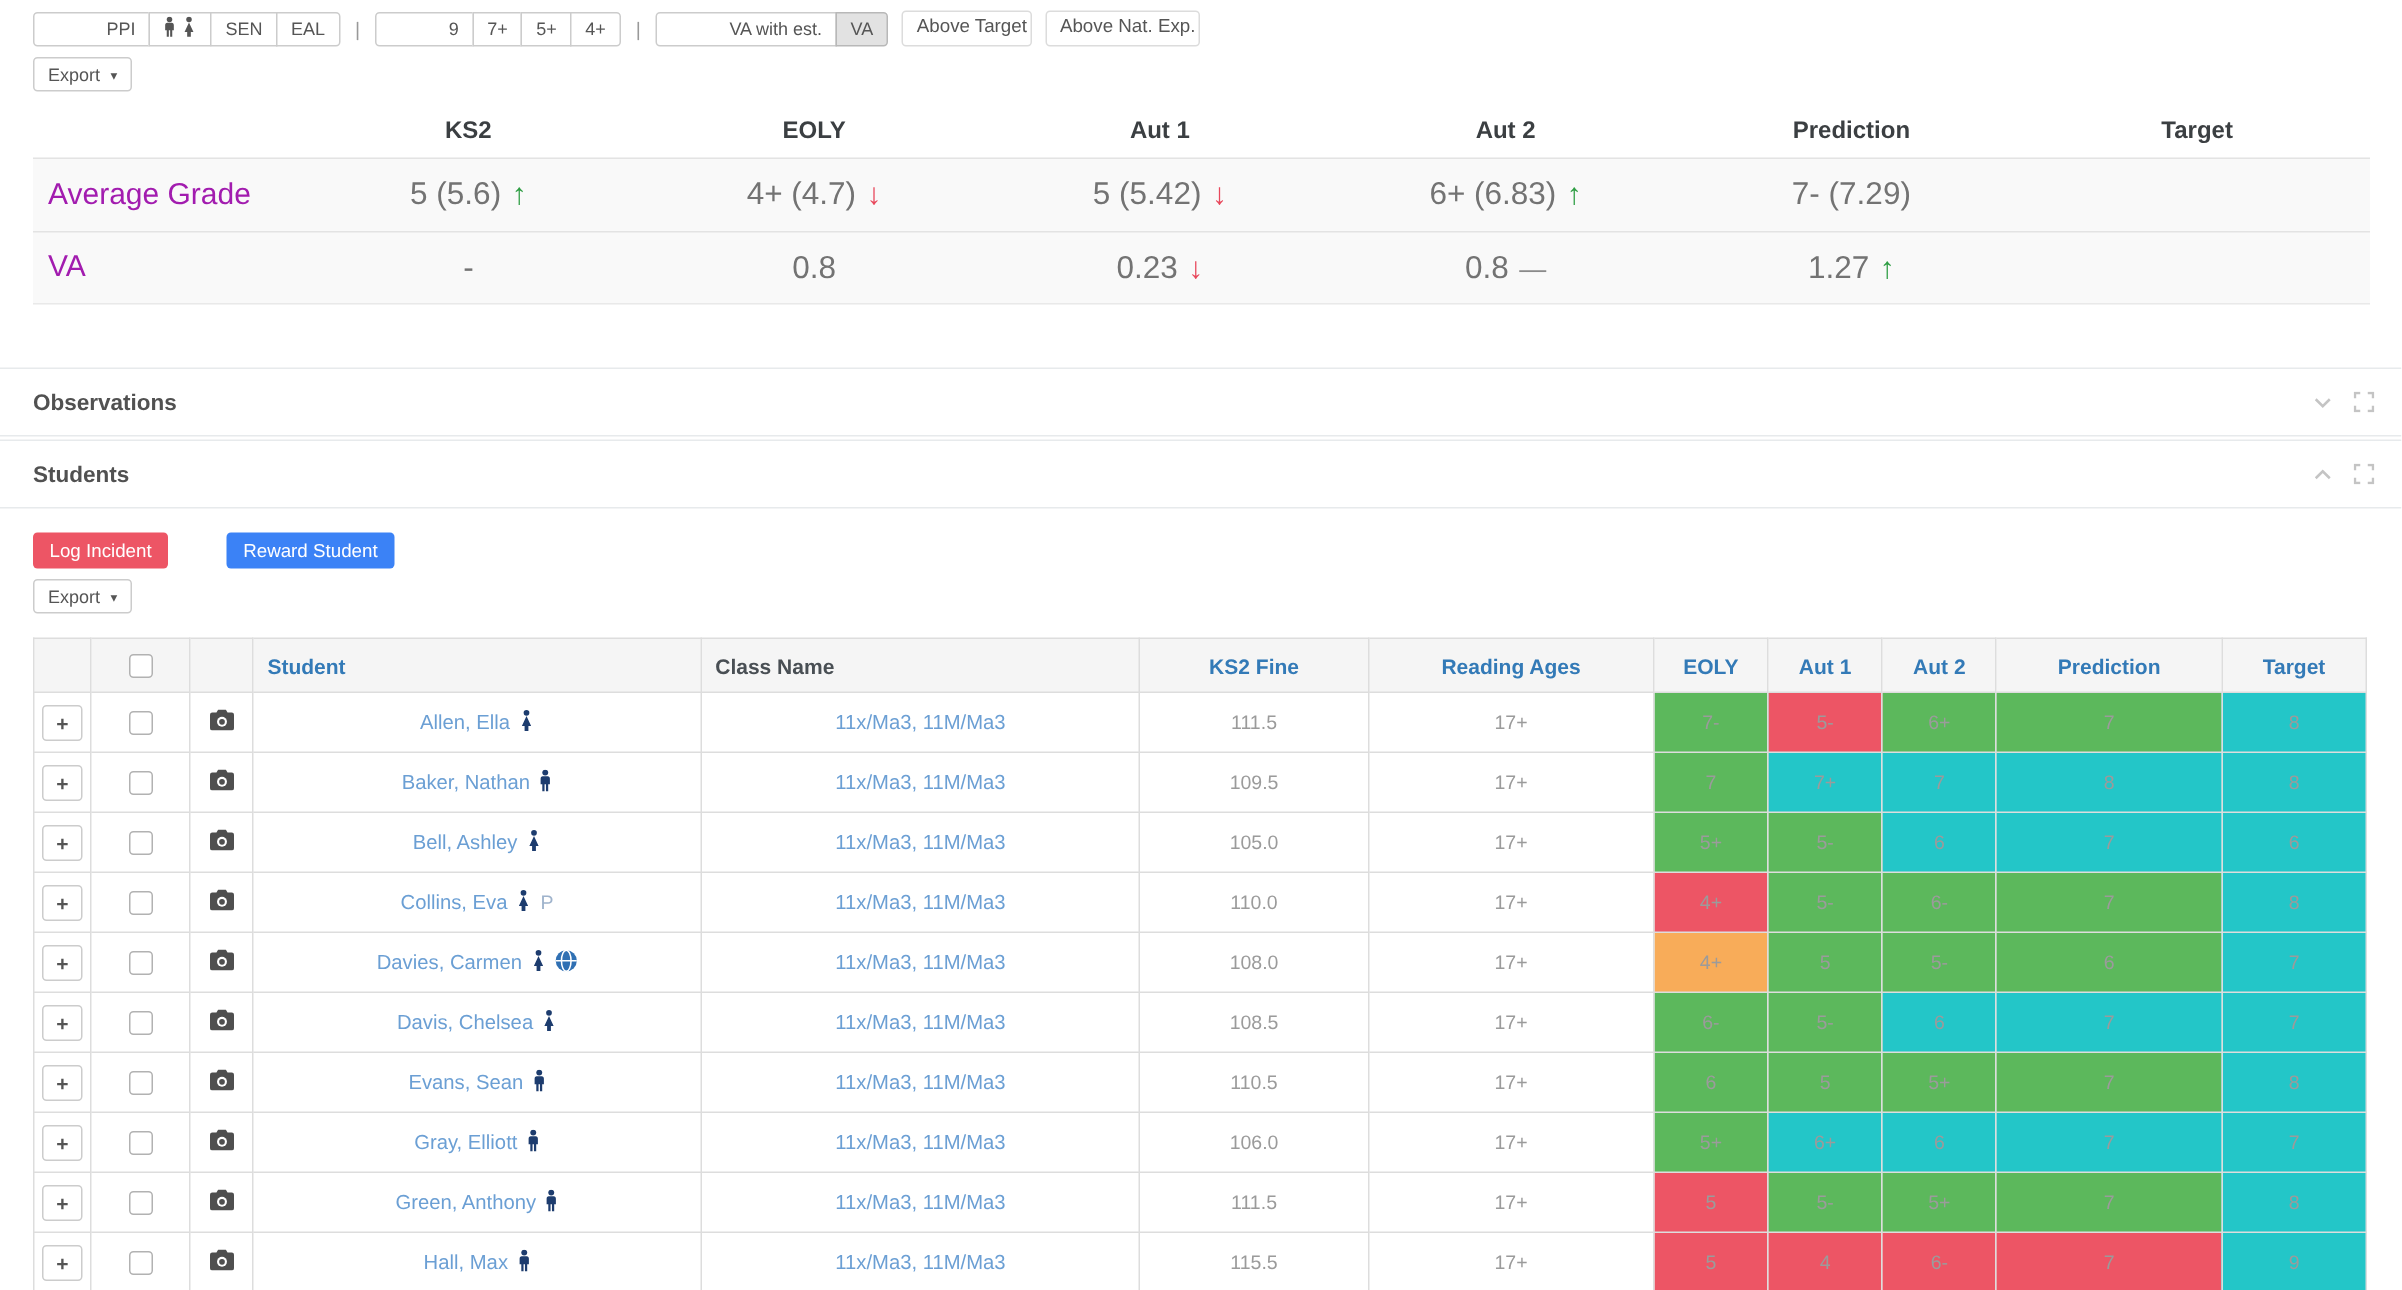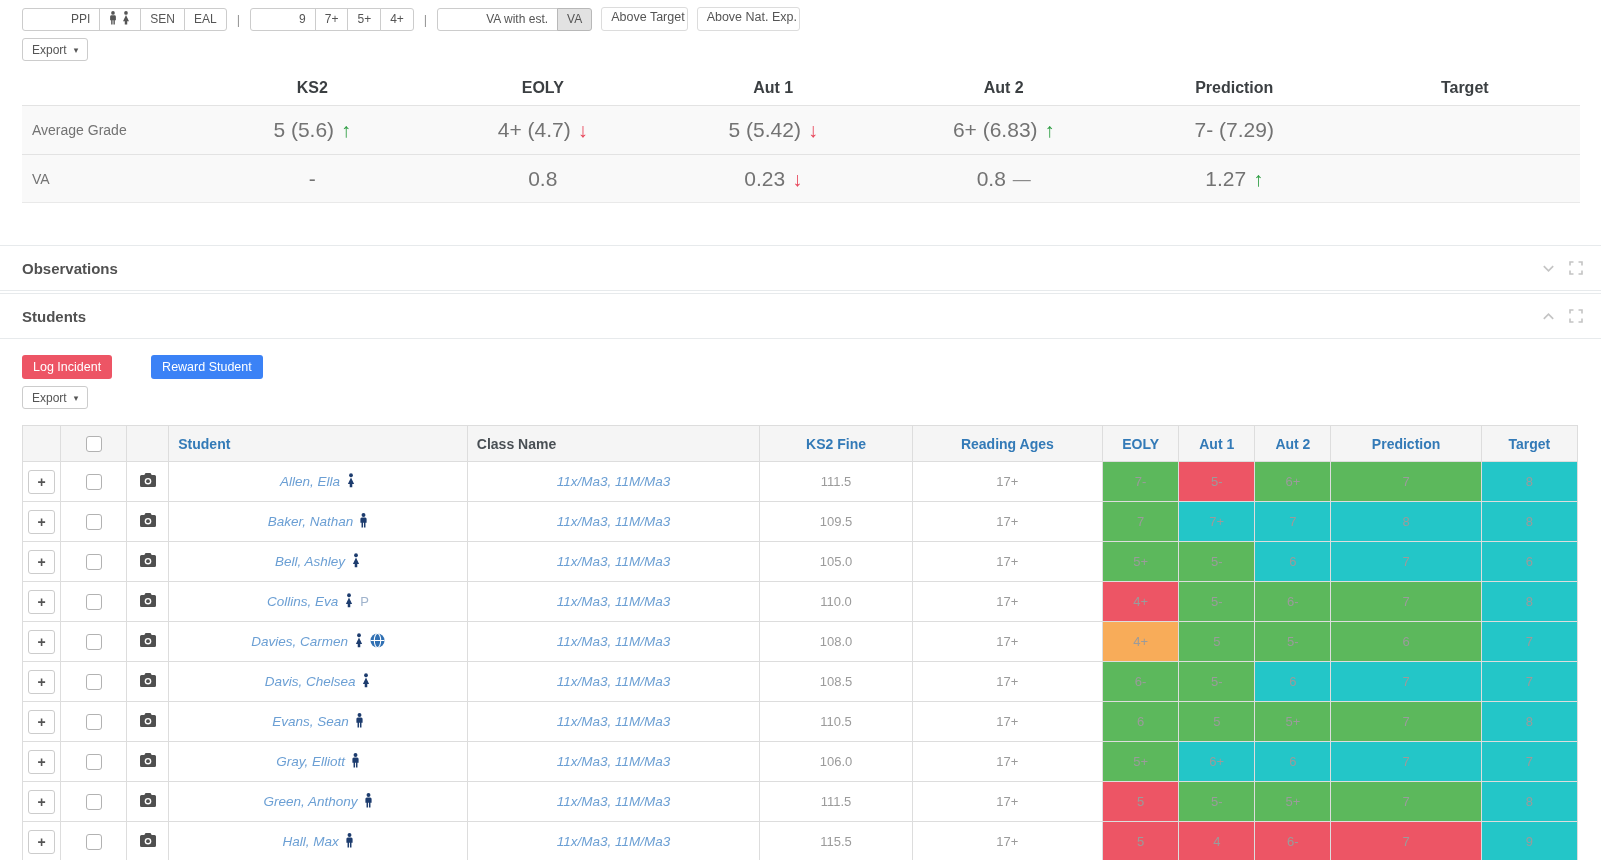--- a/index.html
+++ b/index.html
@@ -28,21 +28,21 @@
   .caret { font-size:9px; color:#555; margin-left:3px; }
 
   
   .summary { margin:10px 0 0 22px; width:1558px; }
   .summary-head { display:grid; grid-template-columns:175px repeat(6,1fr); height:34px;
      align-items:center; }
   .summary-head .h { text-align:center; font-weight:bold; font-size:16px; color:#3b3f42; }
   .s-row { display:grid; grid-template-columns:175px repeat(6,1fr); height:49px;
      background:#f9f9f9; border-top:1px solid #e3e3e3; align-items:center; }
   .s-row:last-child { border-bottom:1px solid #e9e9e9; }
-  .s-label { font-size:14px; color:#737373; padding-left:10px; }
+  .s-label { font-size:20px; color:#a21caf; padding-left:10px; }
   .s-cell { display:flex; align-items:center; justify-content:center; gap:7px;
      font-size:21px; font-weight:300; color:#737373; }
   .trend { font-size:20px; line-height:20px; }
   .trend.up { color:#2f9e44; }
   .trend.down { color:#e8485c; }
   .trend.flat { color:#8a8a8a; font-size:18px; }
 
   
   .panel-header { border-top:1px solid #e7eaec; border-bottom:1px solid #e7eaec;
      height:46px; display:flex; align-items:center; padding:0 18px 0 22px; background:#fff; }
@@ -74,21 +74,21 @@
   .plus-btn { width:27px; height:24px; background:#fff; border:1px solid #ccc;
      border-radius:3px; color:#555; font-size:14px; font-weight:bold; line-height:1;
      cursor:pointer; display:inline-flex; align-items:center; justify-content:center;
      font-family:"Liberation Sans", sans-serif; }
   input.chk { appearance:none; -webkit-appearance:none; width:16px; height:16px;
      border:1px solid #b2b2b2; border-radius:3px; background:#fff; cursor:pointer;
      vertical-align:middle; }
   .cam { display:inline-flex; cursor:pointer; }
   td.c-name { text-align:left; padding-left:9px; }
   .name-wrap { display:inline-flex; align-items:center; gap:6px; }
-  a.slink { color:#6b9fd4; text-decoration:none; font-size:13.5px; cursor:pointer;font-style:italic; }
+  a.slink { color:#6b9fd4; text-decoration:none; font-size:13.5px; cursor:pointer; }
   .flag-p { color:#9fb3cc; font-size:13px; }
   td.c-grade { color:#fff; font-size:16px; font-weight:300; }
   .g-green { background:#5cb85c; }
   .g-red { background:#ed5565; }
   .g-teal { background:#23c6c8; }
   .g-orange { background:#f8ac59; }
 </style>
 </head>
 <body>
 

